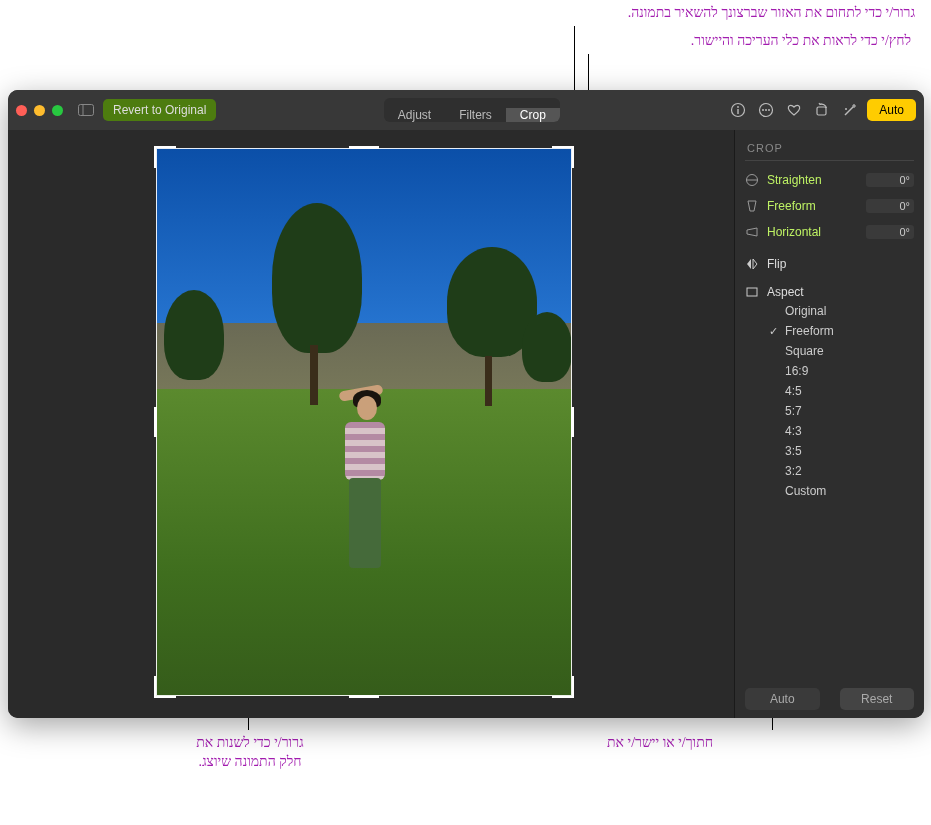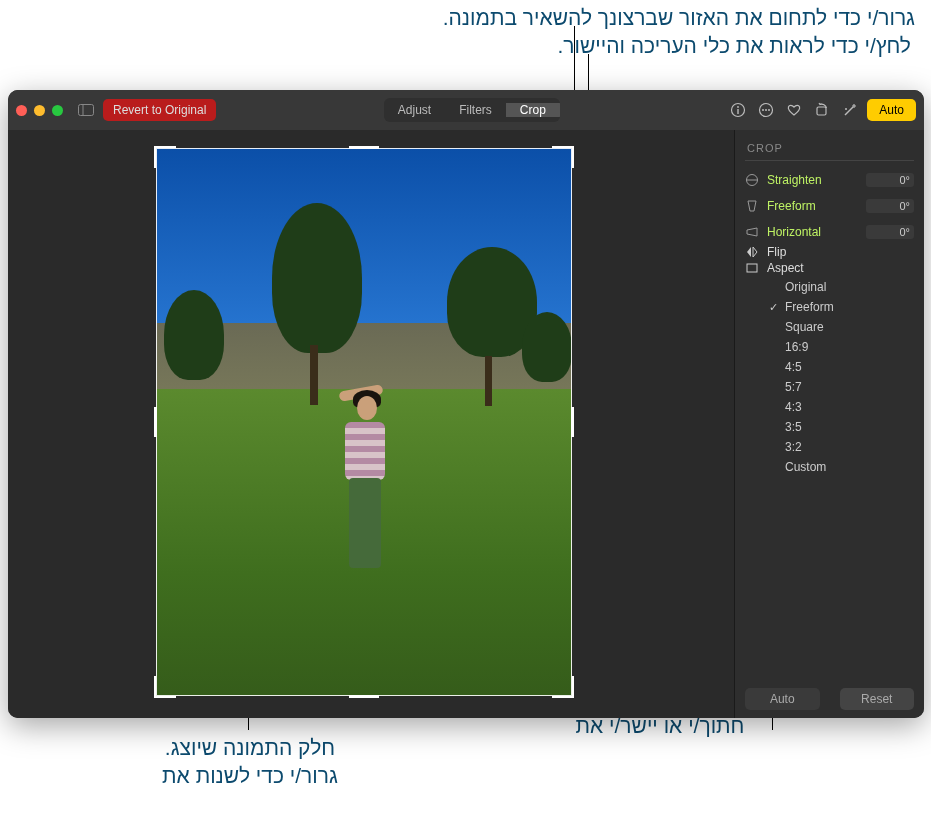--- a/index.html
+++ b/index.html
@@ -8,23 +8,24 @@
     width: 931px;
     height: 825px;
     font-family: -apple-system, "Helvetica Neue", Arial, sans-serif;
     background: #fff;
     position: relative;
   }
   .callout {
     position: absolute;
     direction: rtl;
     text-align: right;
-    font-size: 21px;
-    color: #0c4a6e;
+    font-size: 14px;
+    color: #a21caf;
     line-height: 1.35;
+    font-family: Liberation Serif, serif;
   }
   .callout-line {
     position: absolute;
     background: #000;
   }
   .app-window {
     position: absolute;
     top: 90px;
     left: 8px;
     width: 916px;
@@ -50,21 +51,21 @@
     gap: 7px;
     margin-right: 6px;
   }
   .traffic div {
     width: 11px; height: 11px; border-radius: 50%;
   }
   .tl-close{background:#ff5f57;}
   .tl-min{background:#febc2e;}
   .tl-max{background:#28c840;}
   .tb-btn {
-    background: #b91c1c;
+    background: #4d7c0f;
     color: #ddd;
     padding: 4px 10px;
     border-radius: 5px;
     font-size: 12px;
     display: flex;
     align-items: center;
     height: 22px;
     box-sizing: border-box;
   }
   .tb-icon {
@@ -72,21 +73,21 @@
     display: flex; align-items: center; justify-content: center;
     color: #ccc;
     border-radius: 5px;
   }
   .seg-group {
     display: flex;
     background: #2f2f2f;
     border-radius: 6px;
     overflow: hidden;
     height: 24px;
-    align-items: center;
+    align-items: flex-end;
   }
   .seg-group .seg {
     padding: 0 14px;
     display: flex;
     align-items: center;
     color: #bbb;
     font-size: 12px;
   }
   .seg-group .seg.active {
     background: #555;
@@ -194,21 +195,21 @@
     align-items: center;
     margin: 3px 0;
     height: 20px;
   }
   .slider-row .ic{width:18px;text-align:center;color:#999;}
   .slider-row .label{flex:1;padding-left:4px;color:#bef264;}
   .slider-row .val{
     width:40px;text-align:right;color:#ccc;
     background:#3a3a3a;border-radius:3px;padding:1px 4px;font-size:11px;
   }
-  .section-row{display:flex;align-items:center;margin:0 0 2px;}
+  .section-row{display:flex;align-items:center;margin:12px 0 2px;}
   .section-row .ic{width:18px;text-align:center;color:#ccc;}
   .section-row .label{padding-left:4px;color:#ddd;}
   .aspect-list{padding-left:24px;}
   .aspect-item{
     display:flex;align-items:center;
     padding:3px 0;color:#ccc;
   }
   .aspect-item .check{width:16px;color:#ccc;font-size:11px;}
   .footer-row{
     margin-top:auto;
@@ -221,24 +222,24 @@
   }
   svg{display:block;}
 </style>
 </head>
 <body>
 
 <div class="callout" style="top:4px; right:16px; width:560px;">גרור/י כדי לתחום את האזור שברצונך להשאיר בתמונה.</div>
 <div class="callout" style="top:32px; right:20px; width:520px;">לחץ/י כדי לראות את כלי העריכה והיישור.</div>
 
 <div class="callout" style="top:734px; left:120px; width:260px; text-align:center; direction:rtl;">
+  <div>גרור/י כדי לשנות את</div>
   <div>חלק התמונה שיוצג.</div>
-  <div>גרור/י כדי לשנות את</div>
 </div>
-<div class="callout" style="top:712px; left:530px; width:260px; text-align:center; direction:rtl;">
+<div class="callout" style="top:734px; left:530px; width:260px; text-align:center; direction:rtl;">
   <div>חתוך/י או יישר/י את</div>
 </div>
 
 <div class="callout-line" style="top:26px; left:574px; width:1px; height:120px;"></div>
 <div class="callout-line" style="top:54px; left:588px; width:1px; height:40px;"></div>
 <div class="callout-line" style="top:696px; left:248px; width:1px; height:34px;"></div>
 <div class="callout-line" style="top:702px; left:772px; width:1px; height:28px;"></div>
 
 <div class="app-window">
 

